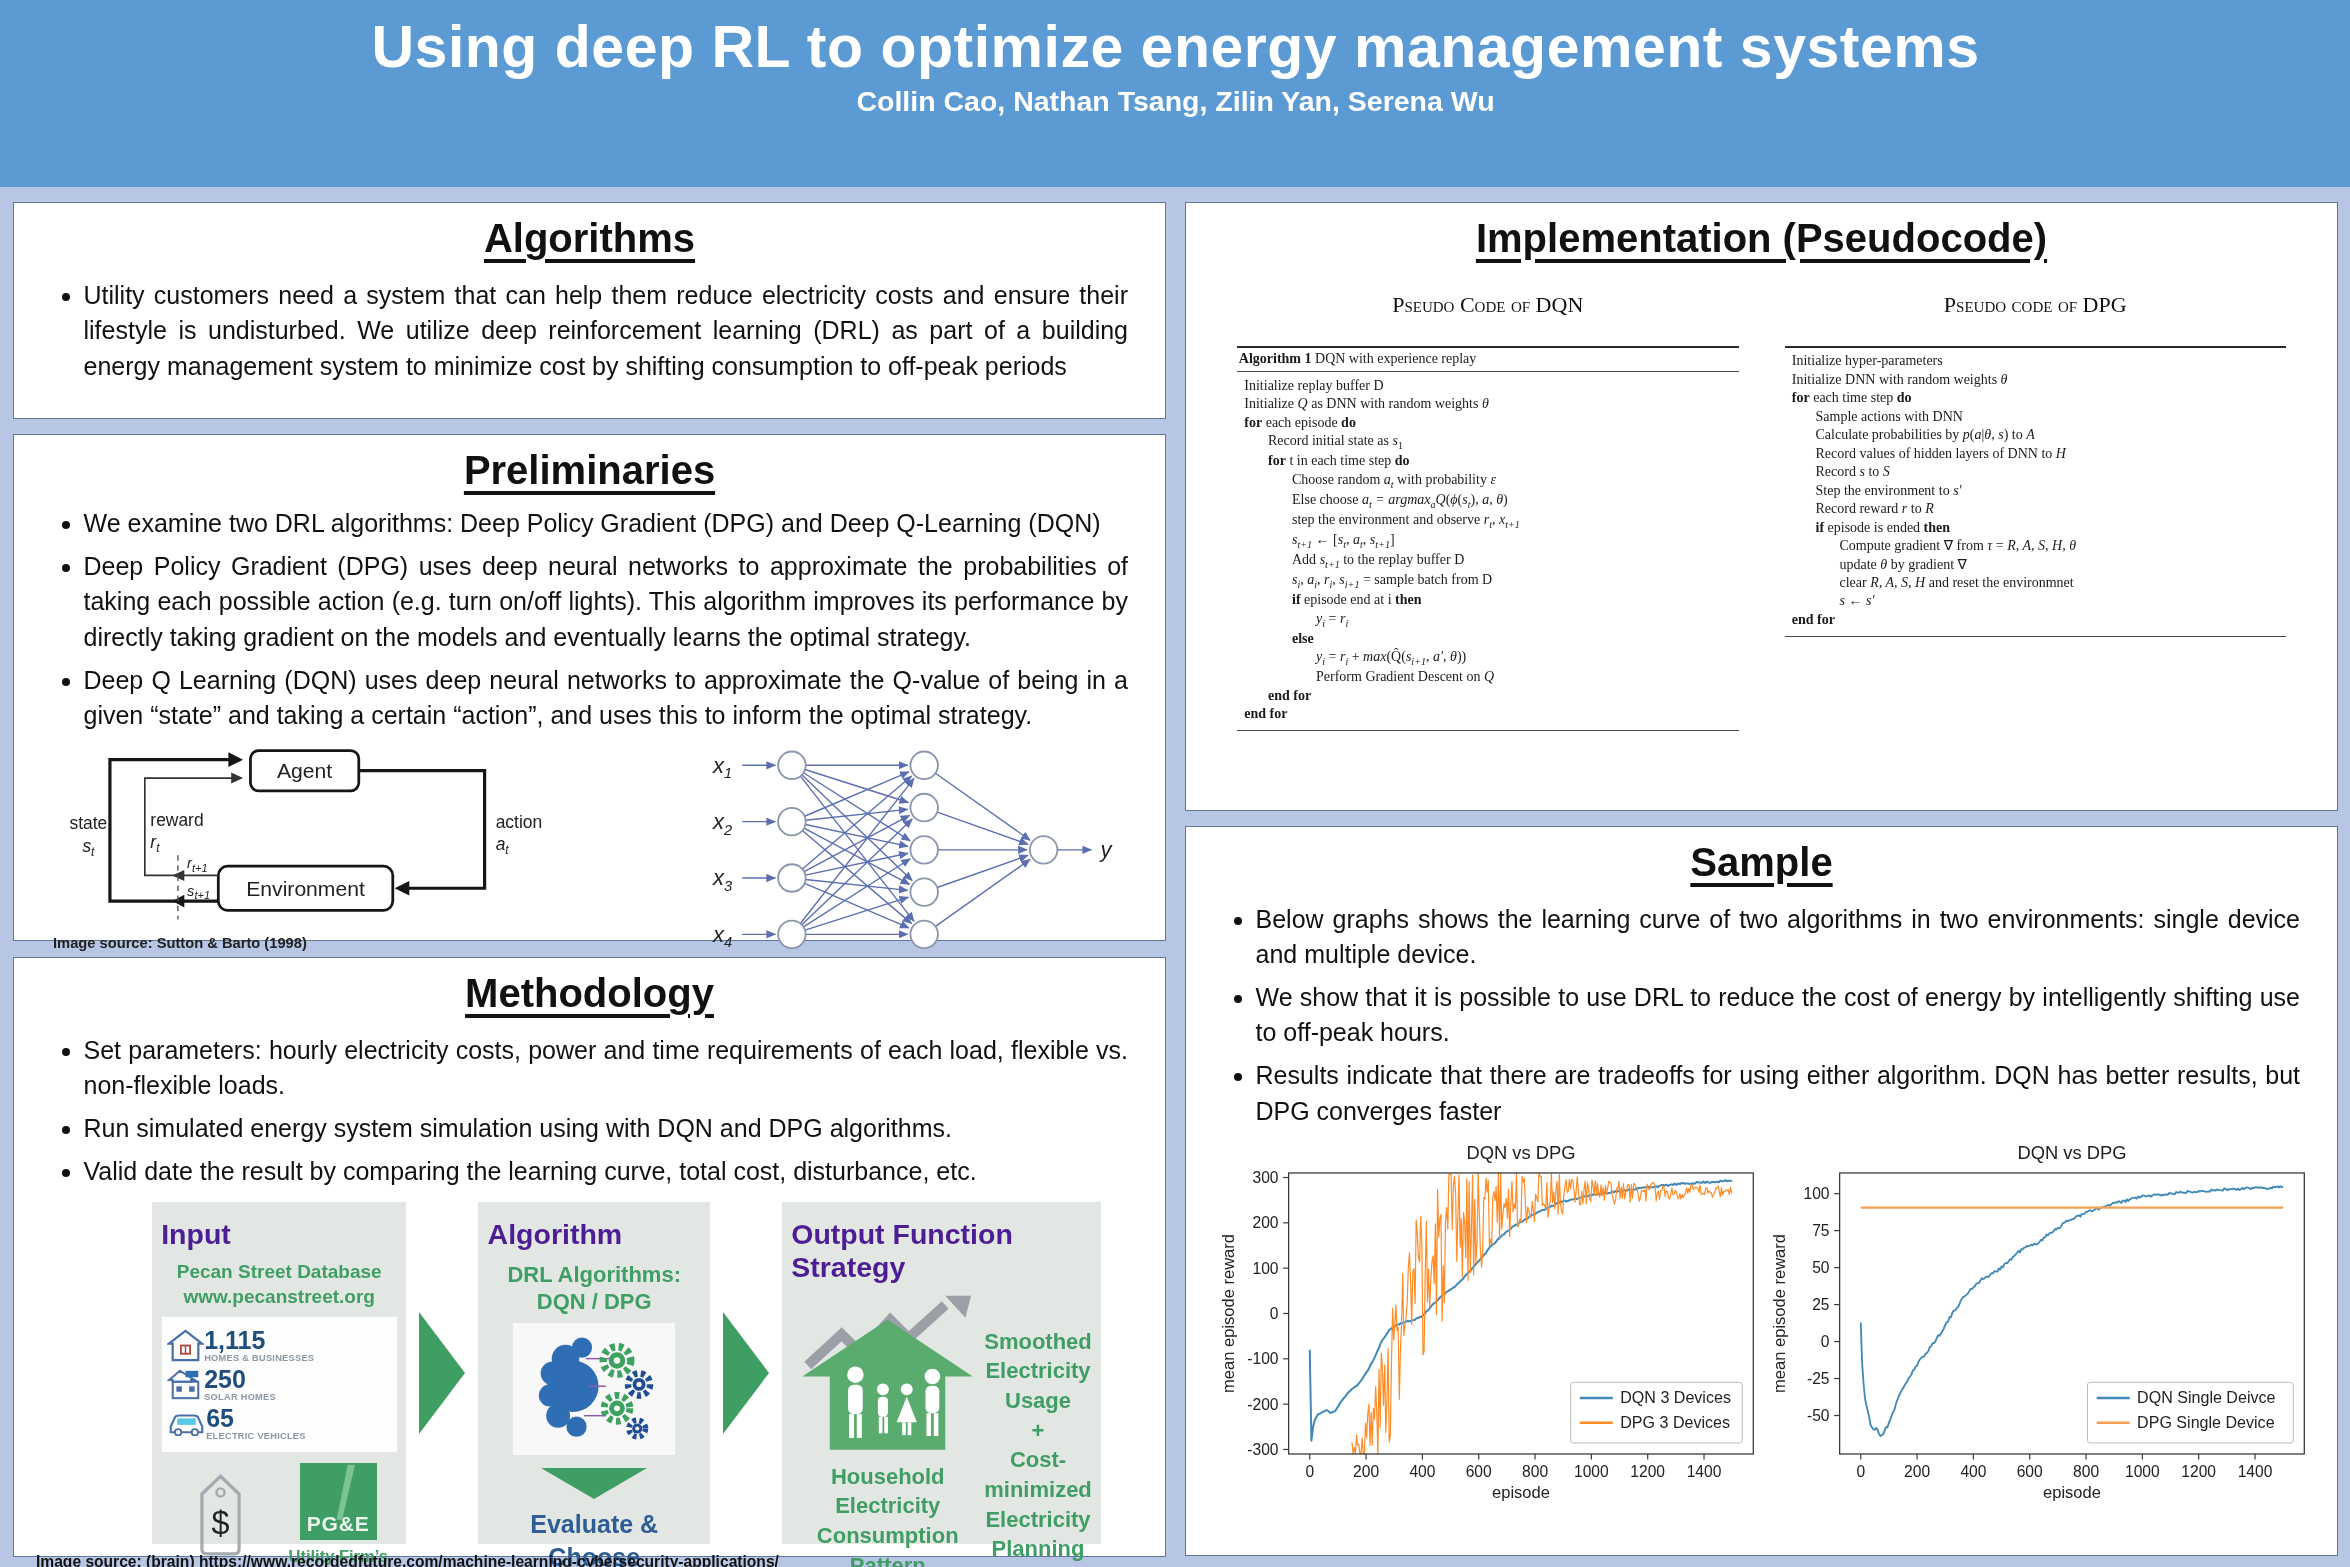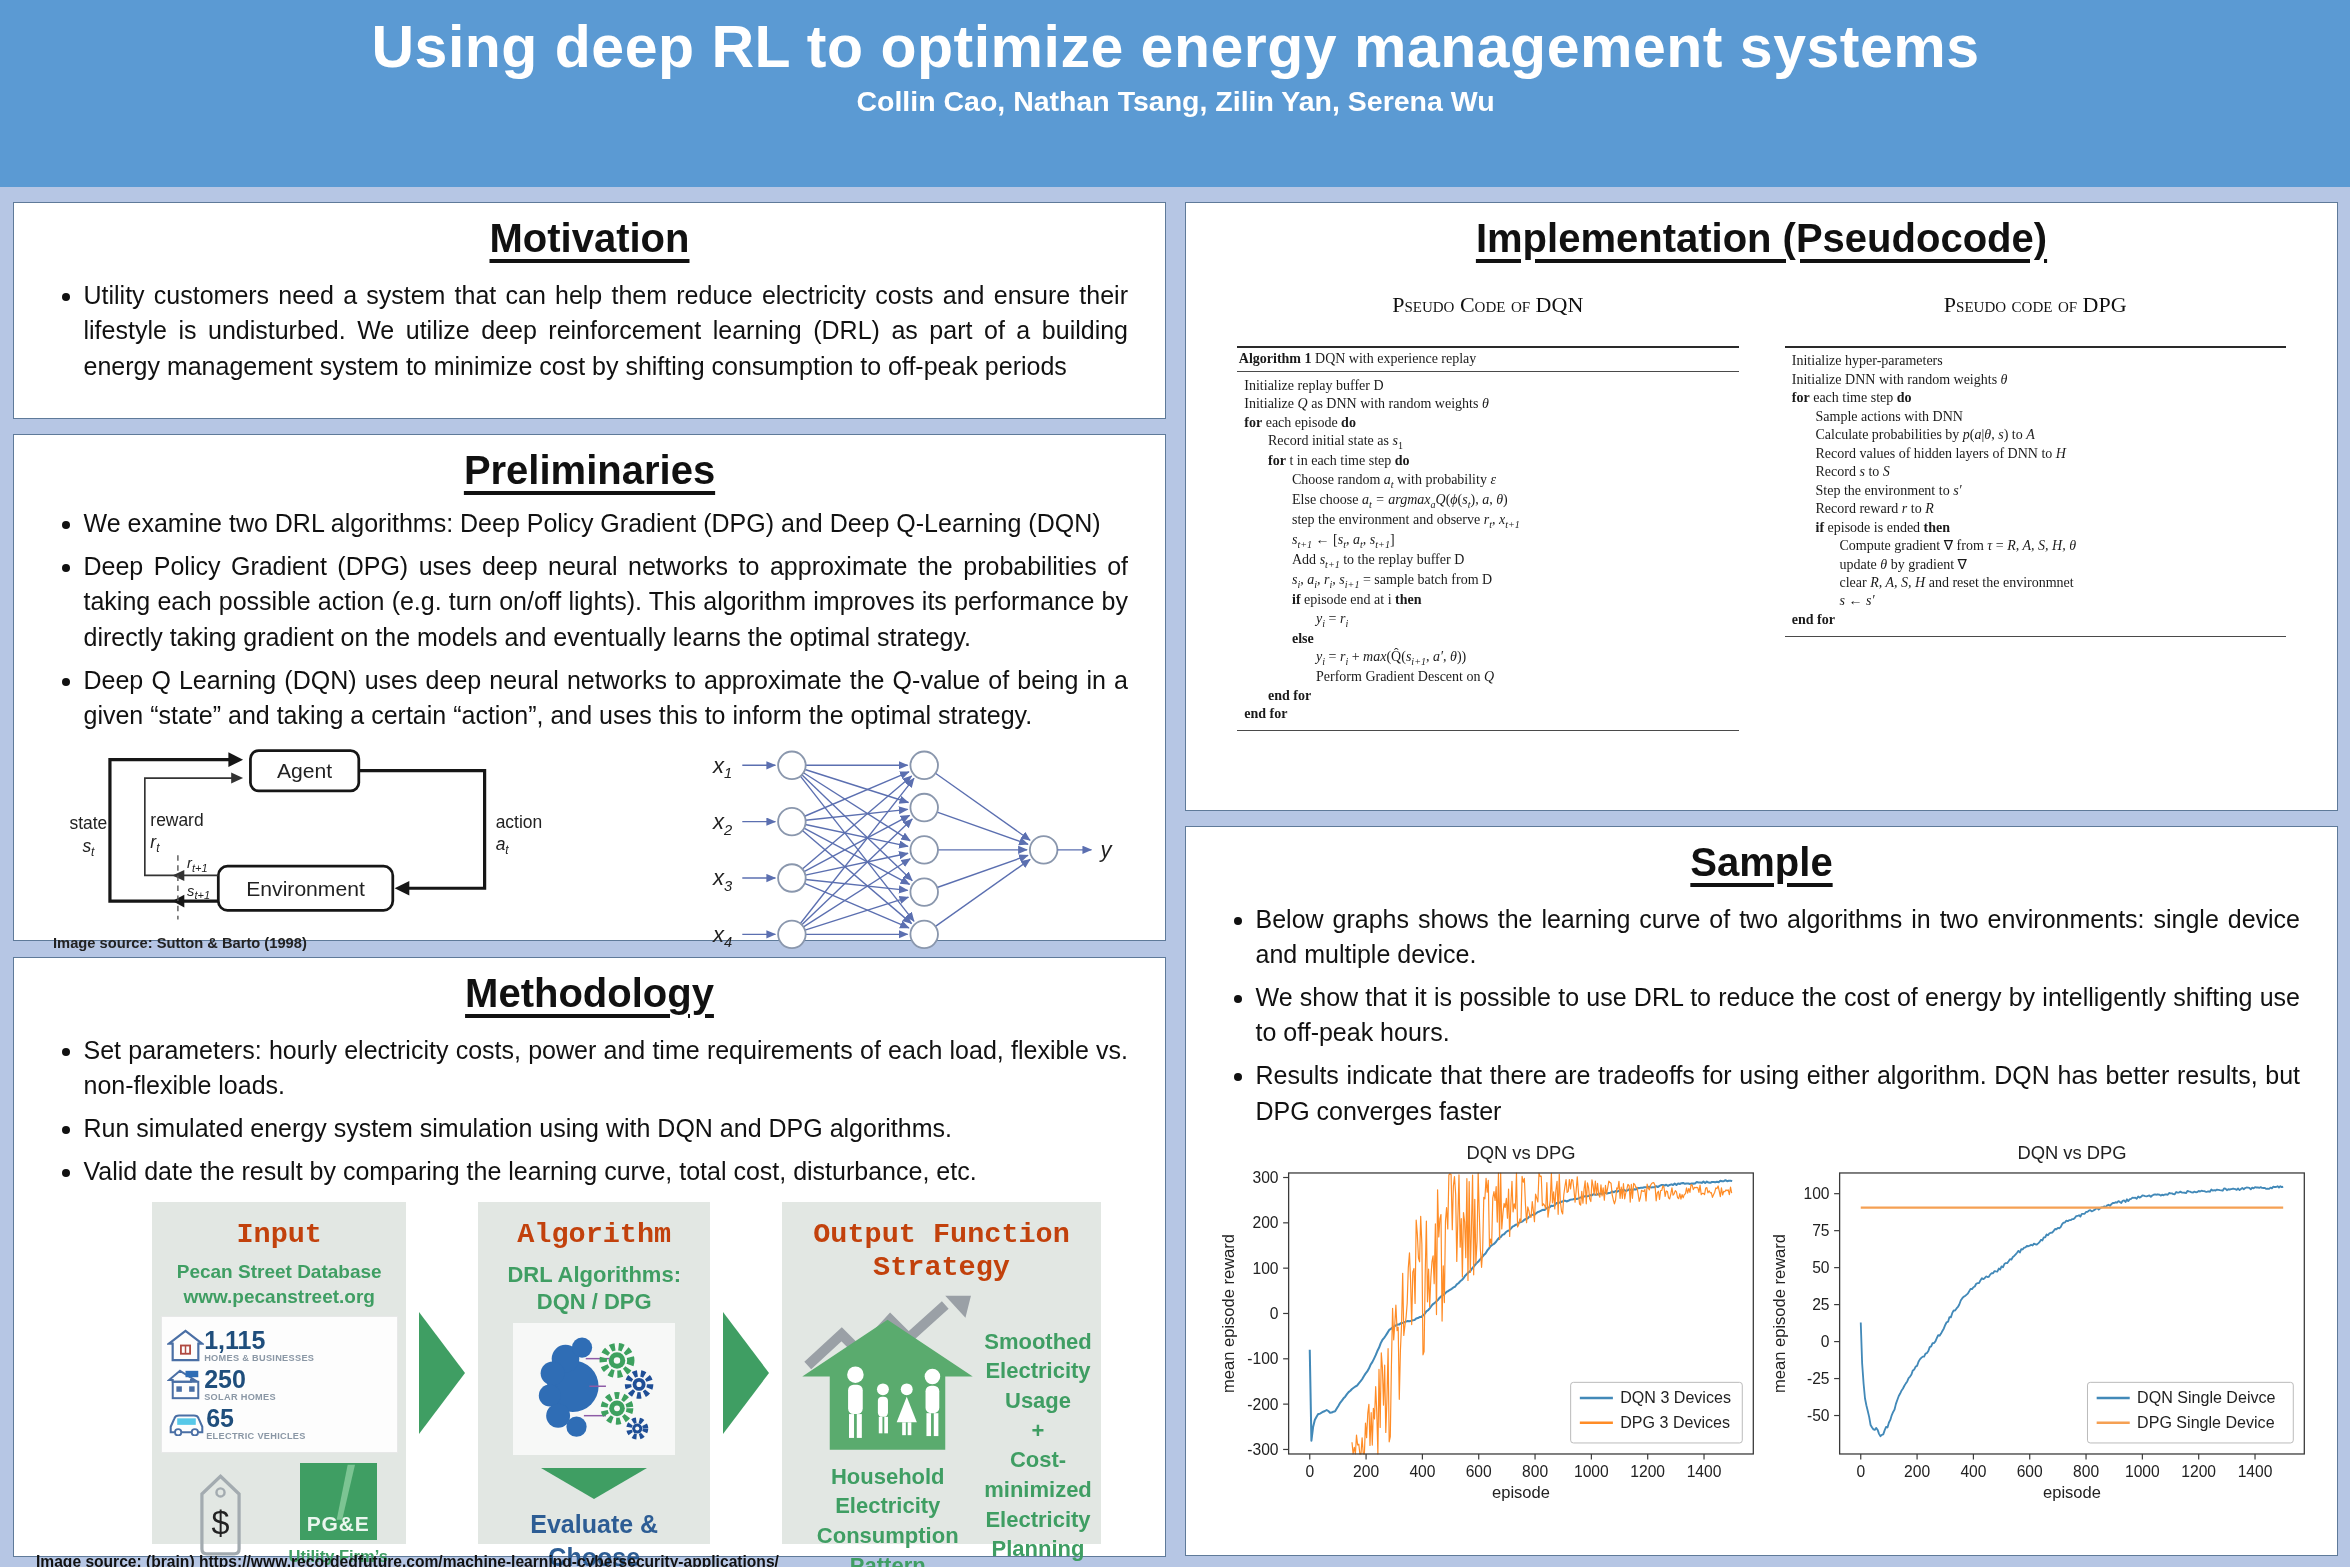--- a/index.html
+++ b/index.html
@@ -16,21 +16,21 @@
   .sec-title{text-align:center;font-size:40px;font-weight:bold;margin:13px 0 7.3px;
     text-decoration:underline;text-decoration-thickness:3.7px;text-underline-offset:7.3px;}
   ul.bullets{margin:16.5px 37px 5.5px 42px;padding-left:27.5px;}
   ul.bullets li{font-size:25px;line-height:1.42;text-align:justify;margin-bottom:7.3px;}
   .diagram-row{display:flex;justify-content:space-between;align-items:flex-start;padding:3.7px 35px 0 39px;}
   .caption{font-size:14.7px;color:#222;margin-top:1.8px;}
   .caption.b{font-weight:bold;margin-top:7px;}
   
   .flow-row{display:flex;align-items:stretch;padding:5.5px 64px 0 138px;height:342px;}
   .flow-box{background:#e2e7e3;padding:11px 9.2px;box-sizing:border-box;}
-  .flow-title{color:#c2410c;font-size:28.5px;font-weight:bold;text-align:center;margin:5.5px 0 9.2px;font-family:Liberation Mono, monospace;}
+  .flow-title{color:#4c1d95;font-size:28.5px;font-weight:bold;text-align:left;margin:5.5px 0 9.2px;}
   .green{color:#3f9e63;font-weight:bold;}
   .flow-input{width:275px;}
   .flow-algo{width:287px;}
   .flow-output{flex:1;}
   .flow-arrow{align-self:center;width:0;height:0;border-top:61px solid transparent;border-bottom:61px solid transparent;border-left:46px solid #3f9e63;margin:0 13px;}
   .in-line{font-size:19px;text-align:center;margin:3.7px 0;}
   .stat-card{background:#fdfdfd;width:224px;margin:9.2px auto 11px;padding:7.3px 5.5px;box-shadow:0 0 0 0.9px #e8e8e8;}
   .stat-row{display:flex;align-items:center;gap:0;margin:3.7px 0;}
   .stat-value{color:#1f4e7c;font-weight:bold;font-size:25px;line-height:1;}
   .stat-label{color:#8a97a5;font-size:9.2px;font-weight:bold;letter-spacing:0.3px;}
@@ -63,21 +63,21 @@
 </style>
 </head>
 <body>
 
 <div class="header">
   <h1>Using deep RL to optimize energy management systems</h1>
   <h2>Collin Cao, Nathan Tsang, Zilin Yan, Serena Wu</h2>
 </div>
 
 <div class="panel p-motivation">
-  <div class="sec-title">Motivation</div>
+  <div class="sec-title">Algorithms</div>
   <ul class="bullets">
     <li>Utility customers need a system that can help them reduce electricity costs and ensure their lifestyle is undisturbed. We utilize deep reinforcement learning (DRL) as part of a building energy management system to minimize cost by shifting consumption to off-peak periods</li>
   </ul>
 </div>
 
 <div class="panel p-preliminaries">
   <div class="sec-title">Preliminaries</div>
   <ul class="bullets" style="font-size:24px;margin-top:13px;">
     <li>We examine two DRL algorithms: Deep Policy Gradient (DPG) and Deep Q-Learning (DQN)</li>
     <li>Deep Policy Gradient (DPG) uses deep neural networks to approximate the probabilities of taking each possible action (e.g. turn on/off lights). This algorithm improves its performance by directly taking gradient on the models and eventually learns the optimal strategy.</li>

